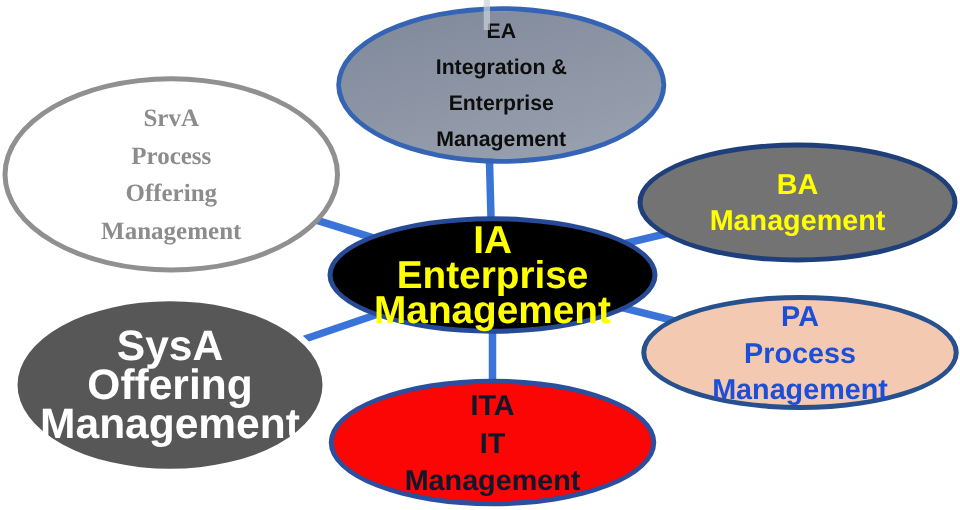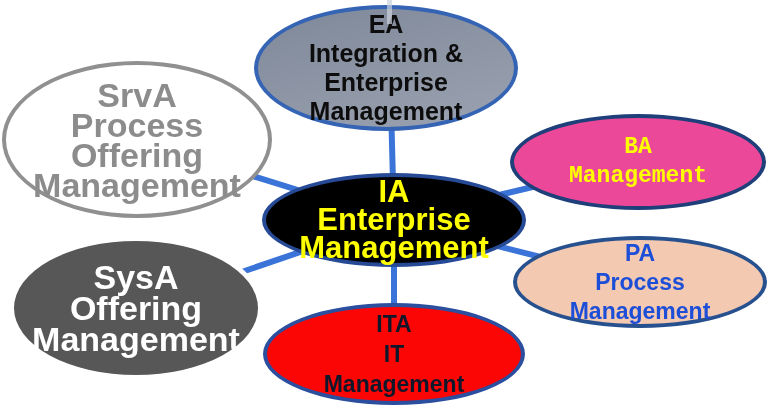--- a/index.html
+++ b/index.html
@@ -30,22 +30,22 @@
     display: flex;
     flex-direction: column;
     align-items: center;
     justify-content: center;
     text-align: center;
     font-weight: bold;
     white-space: nowrap;
   }
   .node span { display: block; }
 
-  .n-ea   { left: 254px; top: 5px;   width: 264px; height: 126px; border-width: 4px; font-size: 25px; line-height: 29px; }
-  .n-srva { left: 2px;   top: 61px;  width: 270px; height: 157px; border-width: 4px; font-size: 34px; line-height: 30px; }
+  .n-ea   { left: 269px; top: 5px;   width: 264px; height: 126px; border-width: 4px; font-size: 17px; line-height: 29px; }
+  .n-srva { left: 2px;   top: 61px;  width: 270px; height: 157px; border-width: 4px; font-size: 20px; line-height: 30px; font-family: Liberation Serif, serif; }
   .n-ia   { left: 262px; top: 173px; width: 264px; height: 94px;  border-width: 4px; font-size: 31px; line-height: 28px; }
   .n-ba   { left: 510px; top: 114px; width: 256px; height: 96px;  border-width: 4px; font-size: 23px; line-height: 29px; }
   .n-pa   { left: 513px; top: 236px; width: 254px; height: 92px;  border-width: 4px; font-size: 23px; line-height: 29px; }
   .n-sysa { left: 9px;   top: 236px; width: 254px; height: 144px; border-width: 5px; font-size: 34px; line-height: 31px; }
   .n-ita  { left: 263px; top: 303px; width: 262px; height: 102px; border-width: 4px; font-size: 23px; line-height: 30px; }
 
   .top-stub {
     position: absolute;
     left: 387px; top: 0;
     width: 5px; height: 24px;
@@ -80,21 +80,21 @@
     <span>Offering</span>
     <span>Management</span>
   </div>
 
   <div class="node n-ia" style="background: rgb(0, 0, 0); border-color: rgb(38, 74, 150); color: rgb(255, 255, 0);">
     <span>IA</span>
     <span>Enterprise</span>
     <span>Management</span>
   </div>
 
-  <div class="node n-ba" style="background: #ec4899; border-color: rgb(30, 63, 122); color: rgb(255, 255, 0); font-family: Liberation Mono, monospace;">
+  <div class="node n-ba" style="background: #737373; border-color: rgb(30, 63, 122); color: rgb(255, 255, 0);">
     <span>BA</span>
     <span>Management</span>
   </div>
 
   <div class="node n-pa" style="background: rgb(243, 201, 177); border-color: rgb(39, 80, 143); color: #1d4ed8;">
     <span>PA</span>
     <span>Process</span>
     <span>Management</span>
   </div>
 

